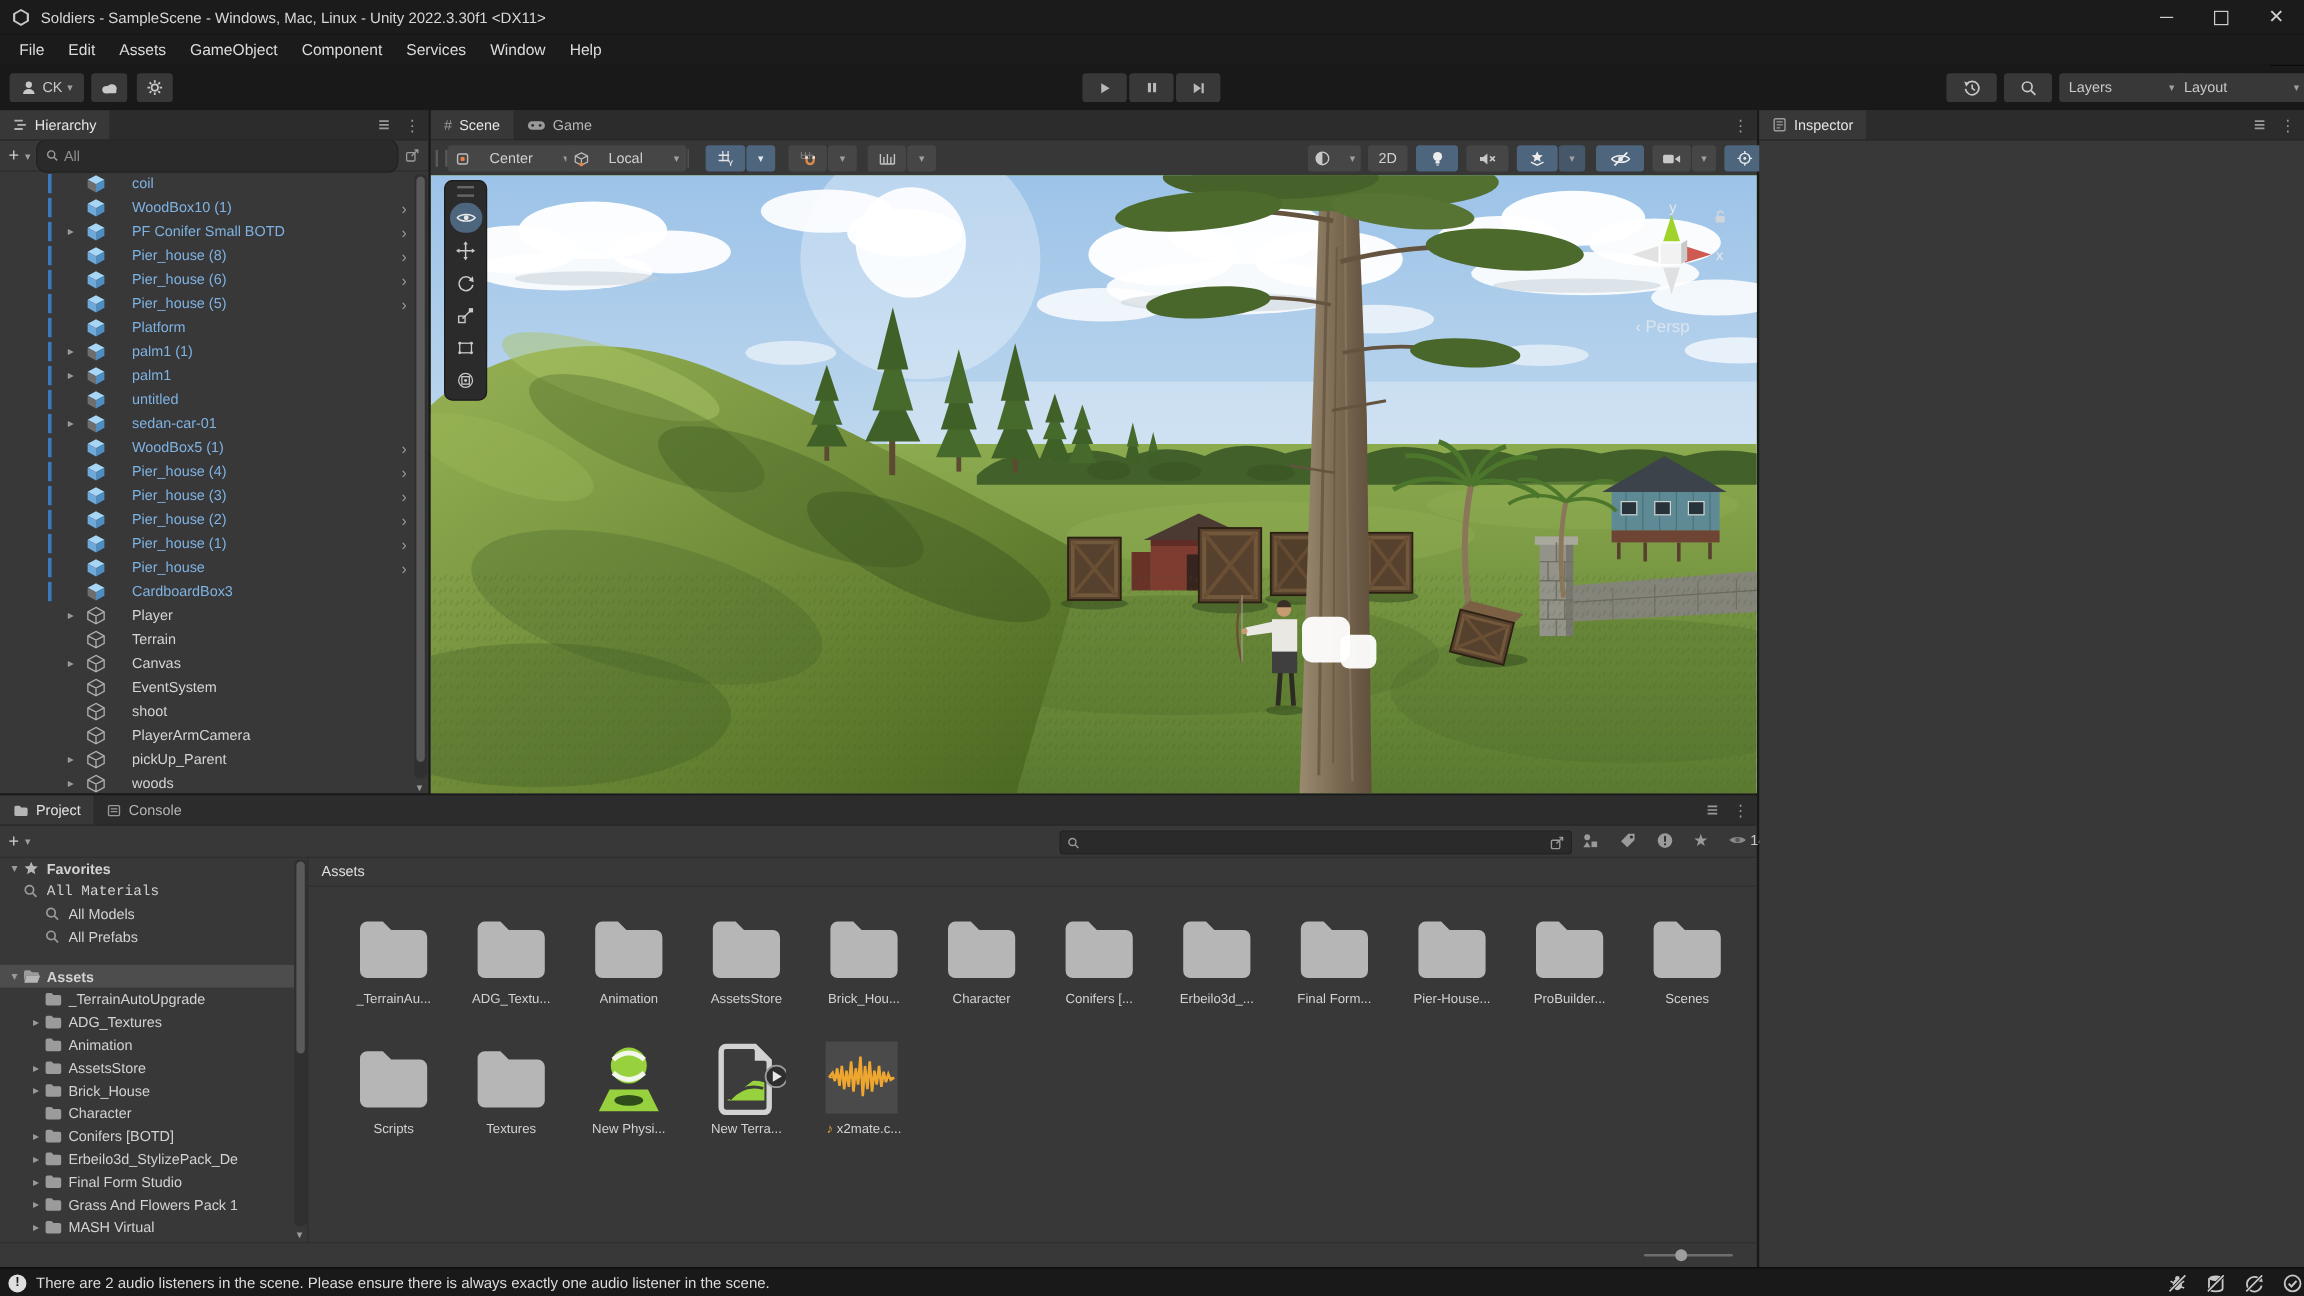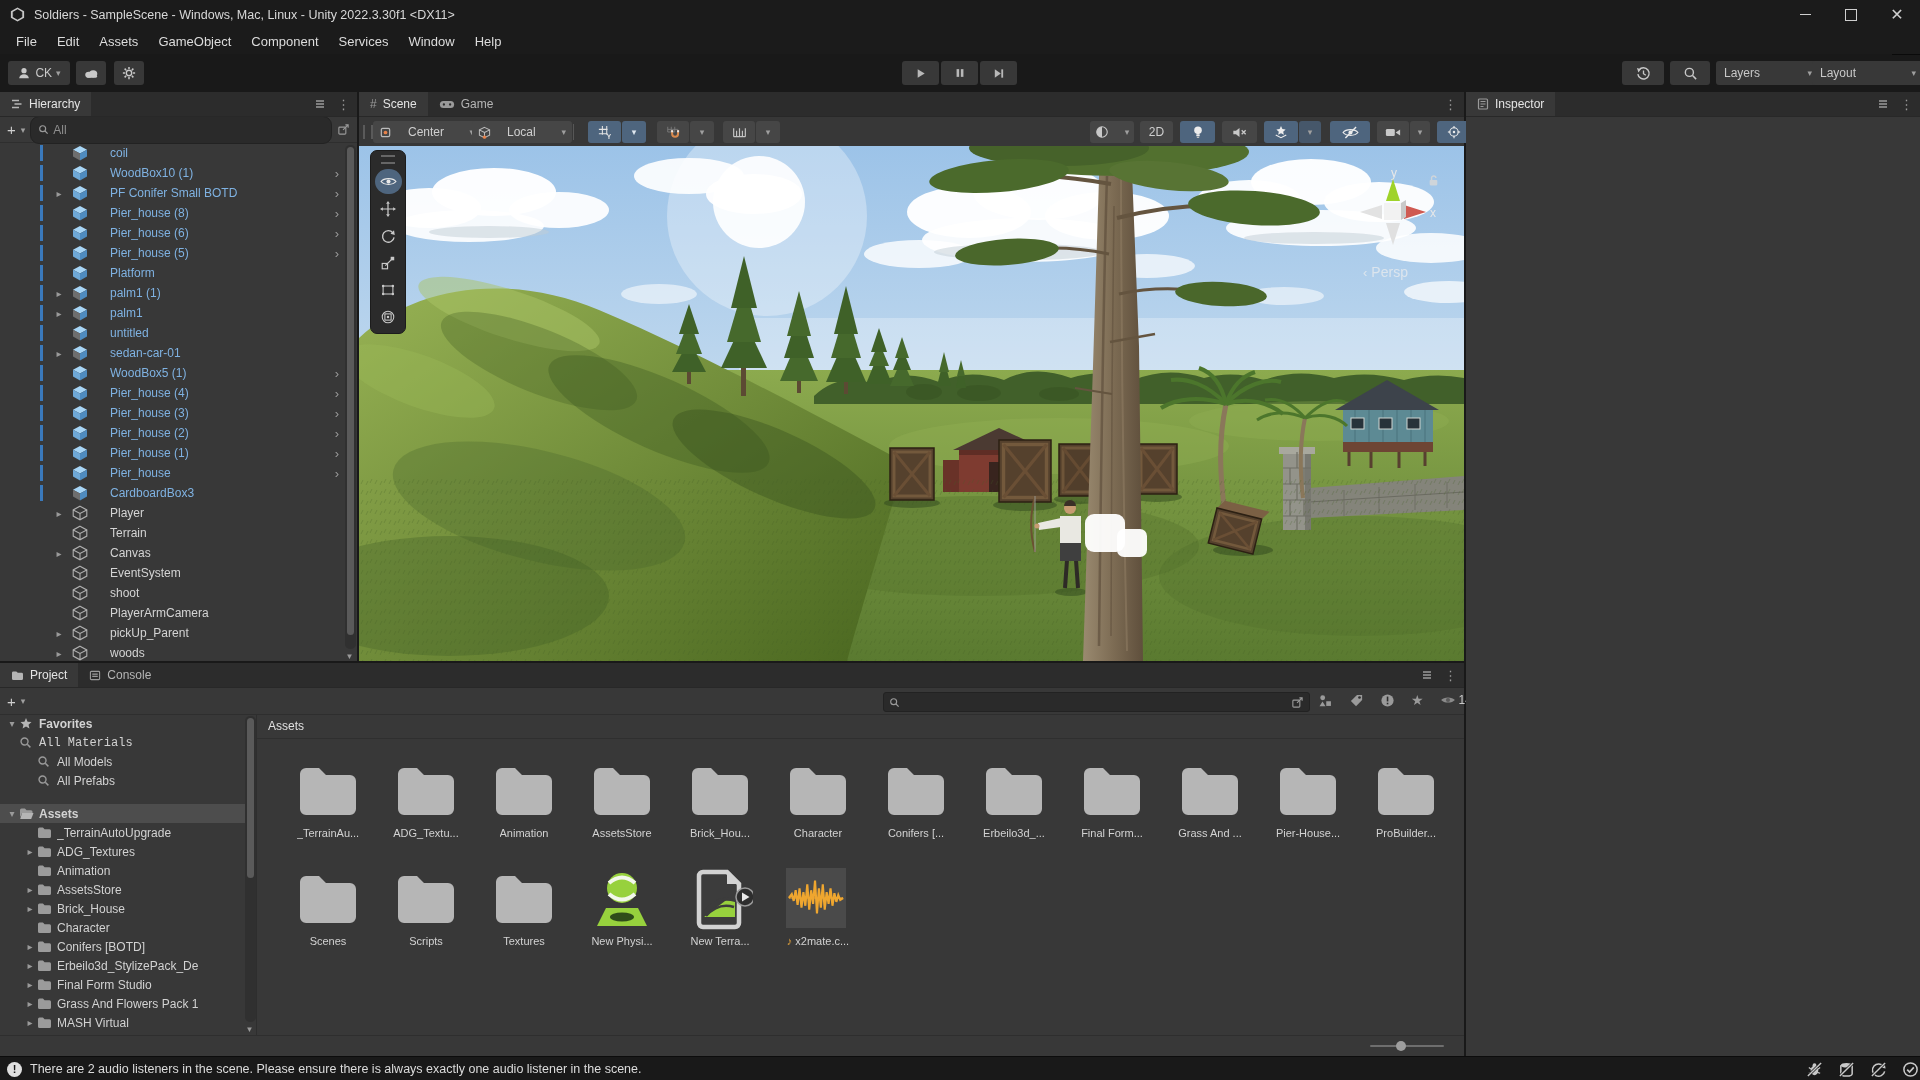--- a/index.html
+++ b/index.html
@@ -1286,30 +1286,20 @@
             </div>
           </div>
           <div class="gcell">
             <div class="gicon">
               <svg width="66" height="64" viewBox="0 0 66 58">
                 <path d="M5 12 a6 6 0 0 1 6 -6 h13 l7 7 h24 a6 6 0 0 1 6 6 v28 a6 6 0 0 1 -6 6 H11 a6 6 0 0 1 -6 -6 Z" fill="#b6b6b6"></path>
               </svg>
             </div>
             <div class="glabel">
               <span>Final Form...</span>
-            </div>
-          </div>
-          <div class="gcell">
-            <div class="gicon">
-              <svg width="66" height="64" viewBox="0 0 66 58">
-                <path d="M5 12 a6 6 0 0 1 6 -6 h13 l7 7 h24 a6 6 0 0 1 6 6 v28 a6 6 0 0 1 -6 6 H11 a6 6 0 0 1 -6 -6 Z" fill="#b6b6b6"></path>
-              </svg>
-            </div>
-            <div class="glabel">
-              <span>Grass And ...</span>
             </div>
           </div>
           <div class="gcell">
             <div class="gicon">
               <svg width="66" height="64" viewBox="0 0 66 58">
                 <path d="M5 12 a6 6 0 0 1 6 -6 h13 l7 7 h24 a6 6 0 0 1 6 6 v28 a6 6 0 0 1 -6 6 H11 a6 6 0 0 1 -6 -6 Z" fill="#b6b6b6"></path>
               </svg>
             </div>
             <div class="glabel">
               <span>Pier-House...</span>

